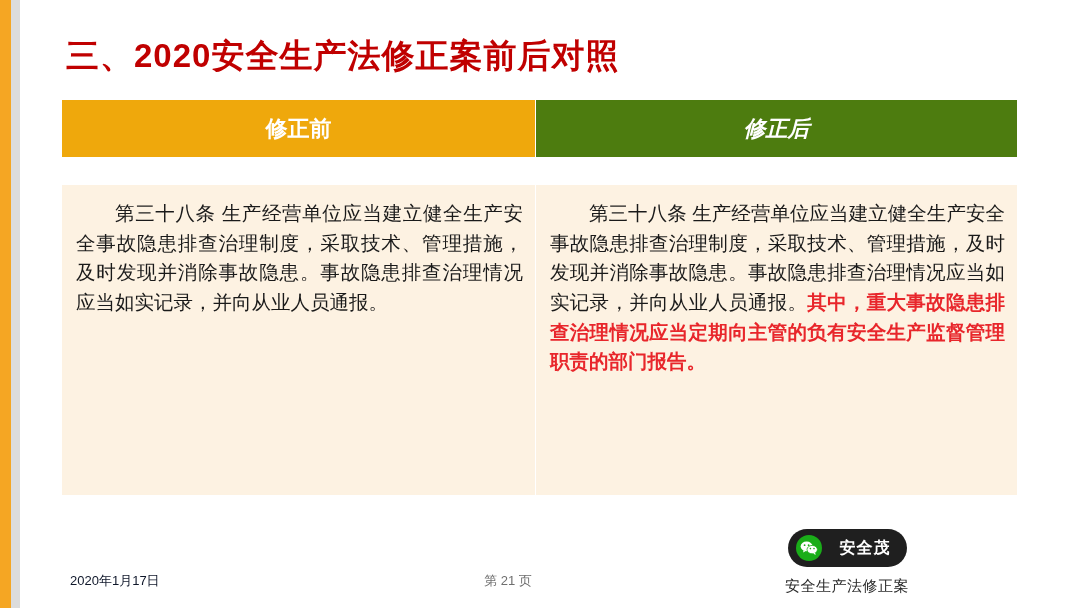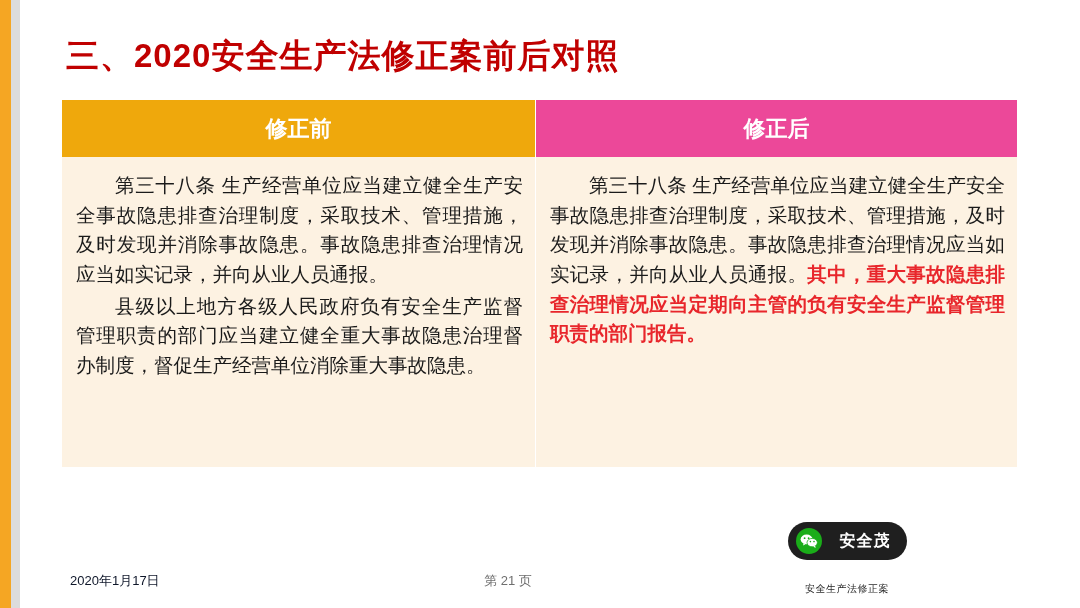--- a/index.html
+++ b/index.html
@@ -74,33 +74,35 @@
     padding: 14px 0 13px 0;
     box-sizing: border-box;
   }
   .th.left {
     width: 474px;
     border-right: 1px solid #ffffff;
     background: #efa80c;
   }
   .th.right {
     width: 481px;
-    background: #ec4899;
+    background: #4d7c0f;
+    font-style: italic;
   }
   .body-row {
     display: flex;
     width: 100%;
   }
   .td {
     background: #fdf2e2;
     box-sizing: border-box;
     font-size: 19.5px;
     line-height: 1.52;
     color: #1a1a1a;
     padding: 14px 12px 4px 14px;
+    margin-top: 28px;
   }
   .td.left {
     width: 474px;
     border-right: 1px solid #ffffff;
     height: 310px;
   }
   .td.right {
     width: 481px;
     height: 310px;
   }
@@ -154,22 +156,22 @@
     justify-content: center;
   }
   .logo-badge svg { display: block; }
   .logo-text {
     color: #ffffff;
     font-size: 16px;
     font-weight: bold;
     letter-spacing: 1px;
   }
   .logo-caption {
-    margin-top: 22px;
-    font-size: 10px;
+    margin-top: 10px;
+    font-size: 15px;
     color: #2b2b2b;
     letter-spacing: 0.5px;
   }
 </style>
 </head>
 <body>
 
 <div class="slide">
 
   <div class="left-bar">
@@ -181,21 +183,20 @@
 
   <div class="table">
     <div class="header-row">
       <div class="th left">修正前</div>
       <div class="th right">修正后</div>
     </div>
     <div class="body-row">
 
       <div class="td left">
         <p class="para">第三十八条  生产经营单位应当建立健全生产安全事故隐患排查治理制度，采取技术、管理措施，及时发现并消除事故隐患。事故隐患排查治理情况应当如实记录，并向从业人员通报。</p>
-        <p class="para">县级以上地方各级人民政府负有安全生产监督管理职责的部门应当建立健全重大事故隐患治理督办制度，督促生产经营单位消除重大事故隐患。</p>
       </div>
 
       <div class="td right">
         <p class="para"><span>第三十八条  生产经营单位应当建立健全生产安全事故隐患排查治理制度，采取技术、管理措施，及时发现并消除事故隐患。事故隐患排查治理情况应当如实记录，并向从业人员通报。</span><span class="hl">其中，重大事故隐患排查治理情况应当定期向主管的负有安全生产监督管理职责的部门报告。</span></p>
       </div>
 
     </div>
   </div>
 
   <div class="footer-date">2020年1月17日</div>

